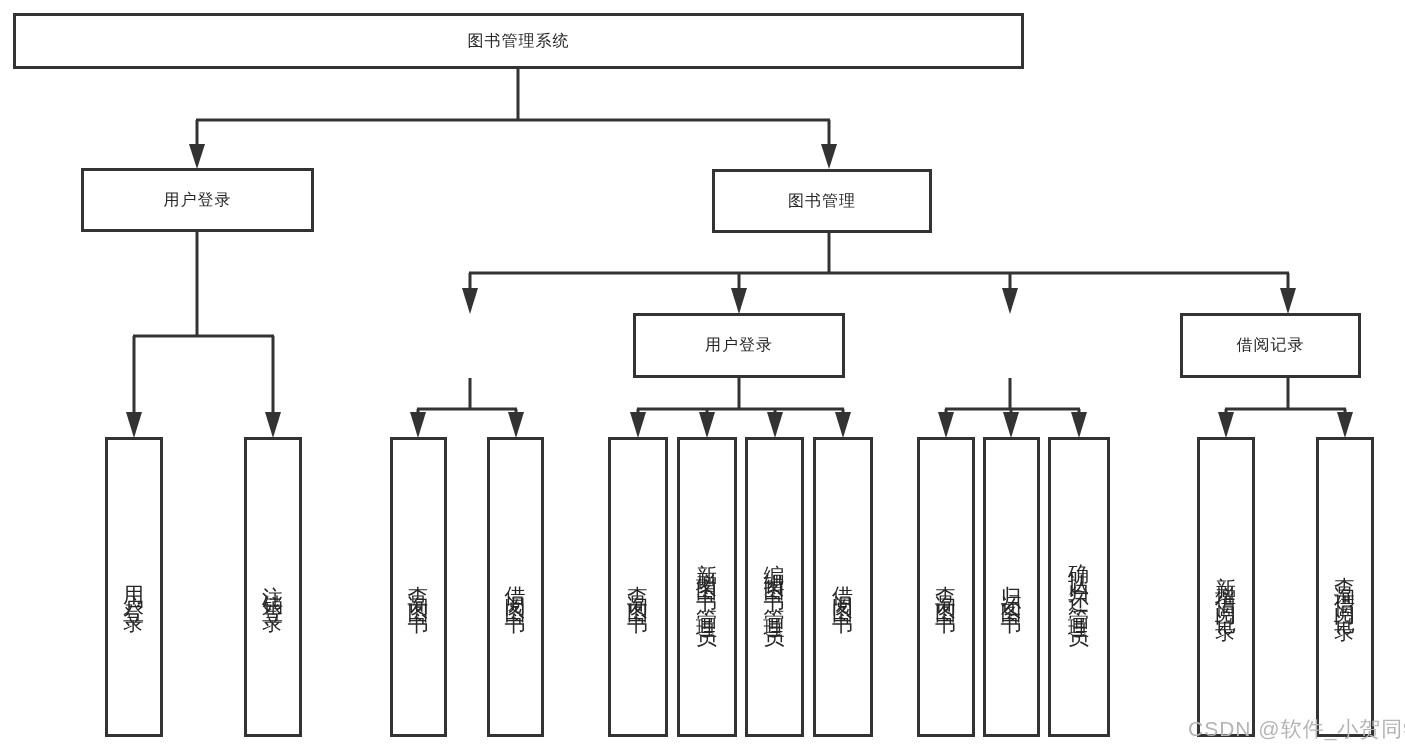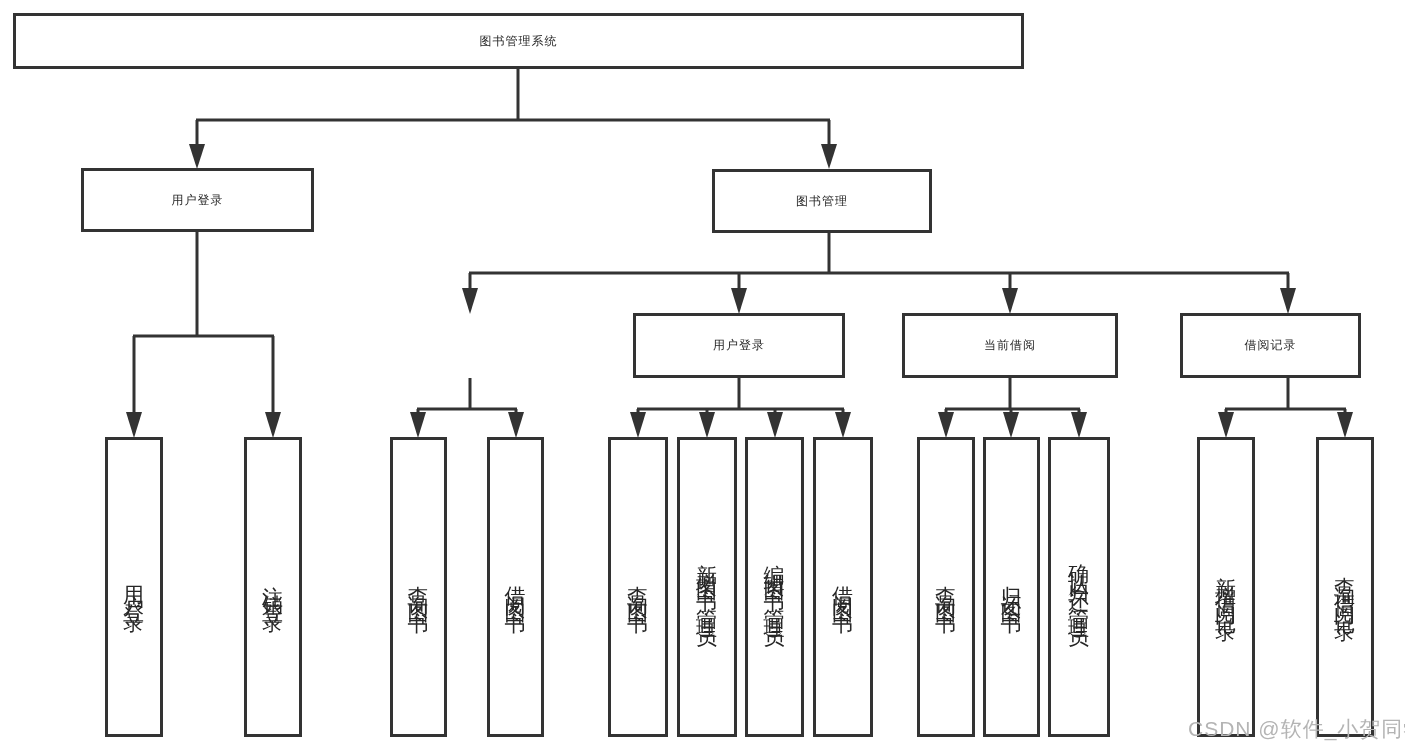--- a/index.html
+++ b/index.html
@@ -23,21 +23,21 @@
   #connectors line{stroke:var(--line);stroke-width:3;}
   #connectors polygon{fill:var(--line);stroke:none;}
   .node{
     position:absolute;
     background:var(--box-fill);
     border:3px solid var(--box-border);
     box-sizing:border-box;
     display:flex;align-items:center;justify-content:center;
   }
   .node .lbl{
-    font-size:12px;
+    font-size:16px;
     letter-spacing:1px;
     color:var(--text);
     white-space:nowrap;
   }
   .leaf .lbl{
     writing-mode:vertical-rl;
     text-orientation:mixed;
     font-size:21px;
     letter-spacing:9px;
     line-height:1;
@@ -127,23 +127,20 @@
   <div class="node" style="left:81px;top:168px;width:233px;height:64px">
     <span class="lbl">用户登录</span>
   </div>
   <div class="node" style="left:712px;top:169px;width:220px;height:64px">
     <span class="lbl">图书管理</span>
   </div>
 
   <div class="node" style="left:633px;top:313px;width:212px;height:65px">
     <span class="lbl">用户登录</span>
   </div>
-  <div class="node" style="left:902px;top:313px;width:216px;height:65px">
-    <span class="lbl">当前借阅</span>
-  </div>
   <div class="node" style="left:1180px;top:313px;width:181px;height:65px">
     <span class="lbl">借阅记录</span>
   </div>
 
   <div class="node leaf" style="left:105px;top:437px;width:58px;height:300px">
     <span class="lbl">用户登录</span>
   </div>
   <div class="node leaf" style="left:244px;top:437px;width:58px;height:300px">
     <span class="lbl">注销登录</span>
   </div>

